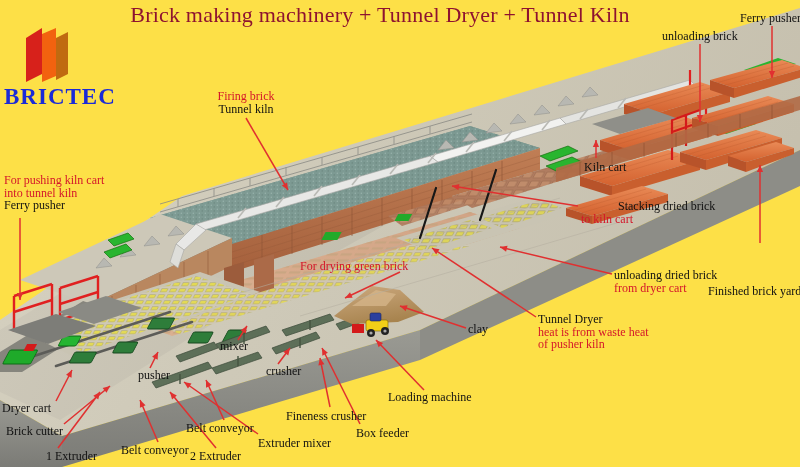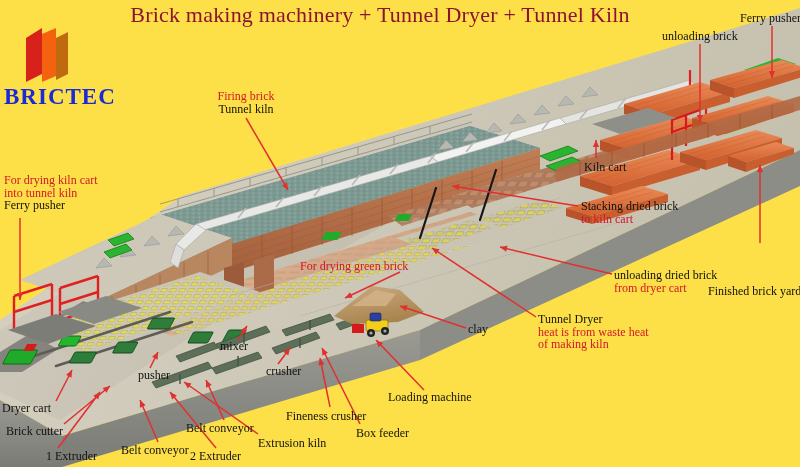--- a/index.html
+++ b/index.html
@@ -441,51 +441,51 @@
 
   <div class="title">Brick making machinery + Tunnel Dryer + Tunnel Kiln</div>
   <div class="logoText">BRICTEC</div>
 
   <div id="labels">
       <div class="lbl c" style="left: 246px; top: 90px; transform: translateX(-50%);">
         <div style="color: rgb(212, 22, 42);">Firing brick</div>
         <div style="color: rgb(17, 17, 17);">Tunnel kiln</div>
       </div>
       <div class="lbl" style="left: 4px; top: 174px;">
-        <div style="color: rgb(212, 22, 42);">For drying kiln cart</div>
+        <div style="color: rgb(212, 22, 42);">For pushing kiln cart</div>
         <div style="color: rgb(212, 22, 42);">into tunnel kiln</div>
         <div style="color: rgb(17, 17, 17);">Ferry pusher</div>
       </div>
       <div class="lbl" style="left: 300px; top: 260px;">
         <div style="color: rgb(212, 22, 42);">For drying green brick</div>
       </div>
       <div class="lbl" style="left: 662px; top: 30px;">
         <div style="color: rgb(17, 17, 17);">unloading brick</div>
       </div>
       <div class="lbl" style="left: 740px; top: 12px;">
         <div style="color: rgb(17, 17, 17);">Ferry pusher</div>
       </div>
       <div class="lbl" style="left: 584px; top: 161px;">
         <div style="color: rgb(17, 17, 17);">Kiln cart</div>
       </div>
       <div class="lbl" style="left: 581px; top: 200px;">
-        <div style="color: rgb(17, 17, 17);">Stacking dried brick</div>
+        <div style="color: rgb(17, 17, 17); margin-left: 37px;">Stacking dried brick</div>
         <div style="color: rgb(212, 22, 42);">to kiln cart</div>
       </div>
       <div class="lbl" style="left: 708px; top: 245px; margin-top: 40px;">
         <div style="color: rgb(17, 17, 17);">Finished brick yard</div>
       </div>
       <div class="lbl" style="left: 614px; top: 269px;">
         <div style="color: rgb(17, 17, 17);">unloading dried brick</div>
         <div style="color: rgb(212, 22, 42);">from dryer cart</div>
       </div>
       <div class="lbl" style="left: 538px; top: 313px;">
         <div style="color: rgb(17, 17, 17);">Tunnel Dryer</div>
         <div style="color: rgb(212, 22, 42);">heat is from waste heat</div>
-        <div style="color: rgb(212, 22, 42);">of making kiln</div>
+        <div style="color: rgb(212, 22, 42);">of pusher kiln</div>
       </div>
       <div class="lbl" style="left: 468px; top: 323px;">
         <div style="color: rgb(17, 17, 17);">clay</div>
       </div>
       <div class="lbl" style="left: 220px; top: 340px;">
         <div style="color: rgb(17, 17, 17);">mixer</div>
       </div>
       <div class="lbl" style="left: 266px; top: 365px;">
         <div style="color: rgb(17, 17, 17);">crusher</div>
       </div>
@@ -495,21 +495,21 @@
       <div class="lbl" style="left: 388px; top: 391px;">
         <div style="color: rgb(17, 17, 17); text-align: right;">Loading machine</div>
       </div>
       <div class="lbl" style="left: 356px; top: 427px;">
         <div style="color: rgb(17, 17, 17);">Box feeder</div>
       </div>
       <div class="lbl" style="left: 286px; top: 410px;">
         <div style="color: rgb(17, 17, 17);">Fineness crusher</div>
       </div>
       <div class="lbl" style="left: 258px; top: 437px;">
-        <div style="color: rgb(17, 17, 17);">Extrusion kiln</div>
+        <div style="color: rgb(17, 17, 17);">Extruder mixer</div>
       </div>
       <div class="lbl" style="left: 121px; top: 444px;">
         <div style="color: rgb(17, 17, 17);">Belt conveyor</div>
       </div>
       <div class="lbl" style="left: 186px; top: 422px;">
         <div style="color: rgb(17, 17, 17);">Belt conveyor</div>
       </div>
       <div class="lbl" style="left: 190px; top: 450px;">
         <div style="color: rgb(17, 17, 17);">2 Extruder</div>
       </div>

